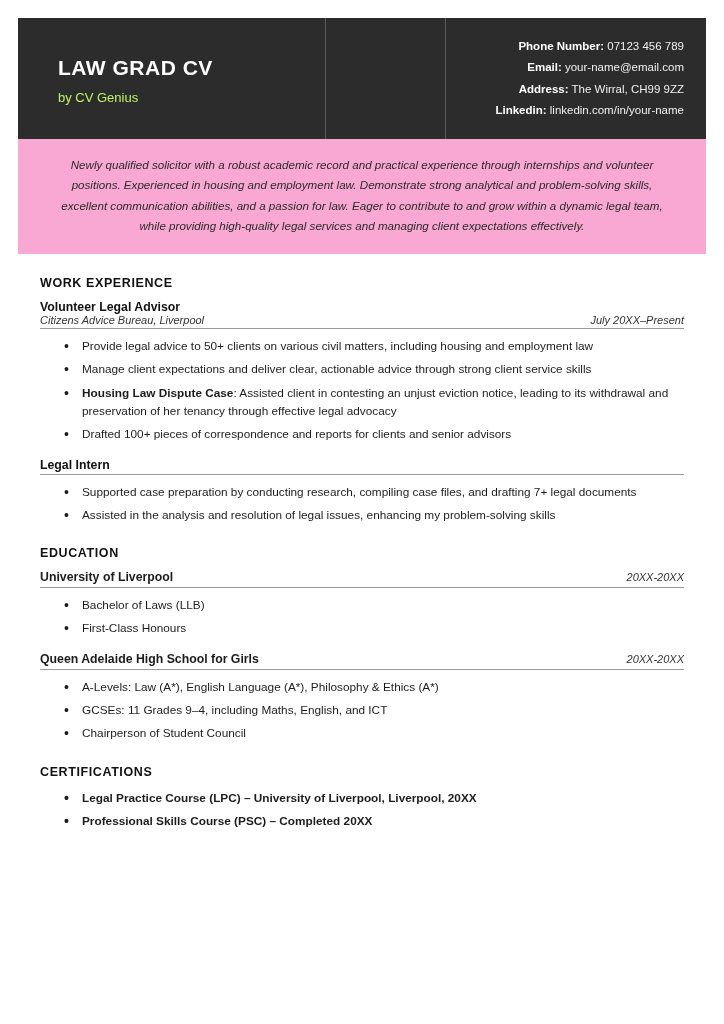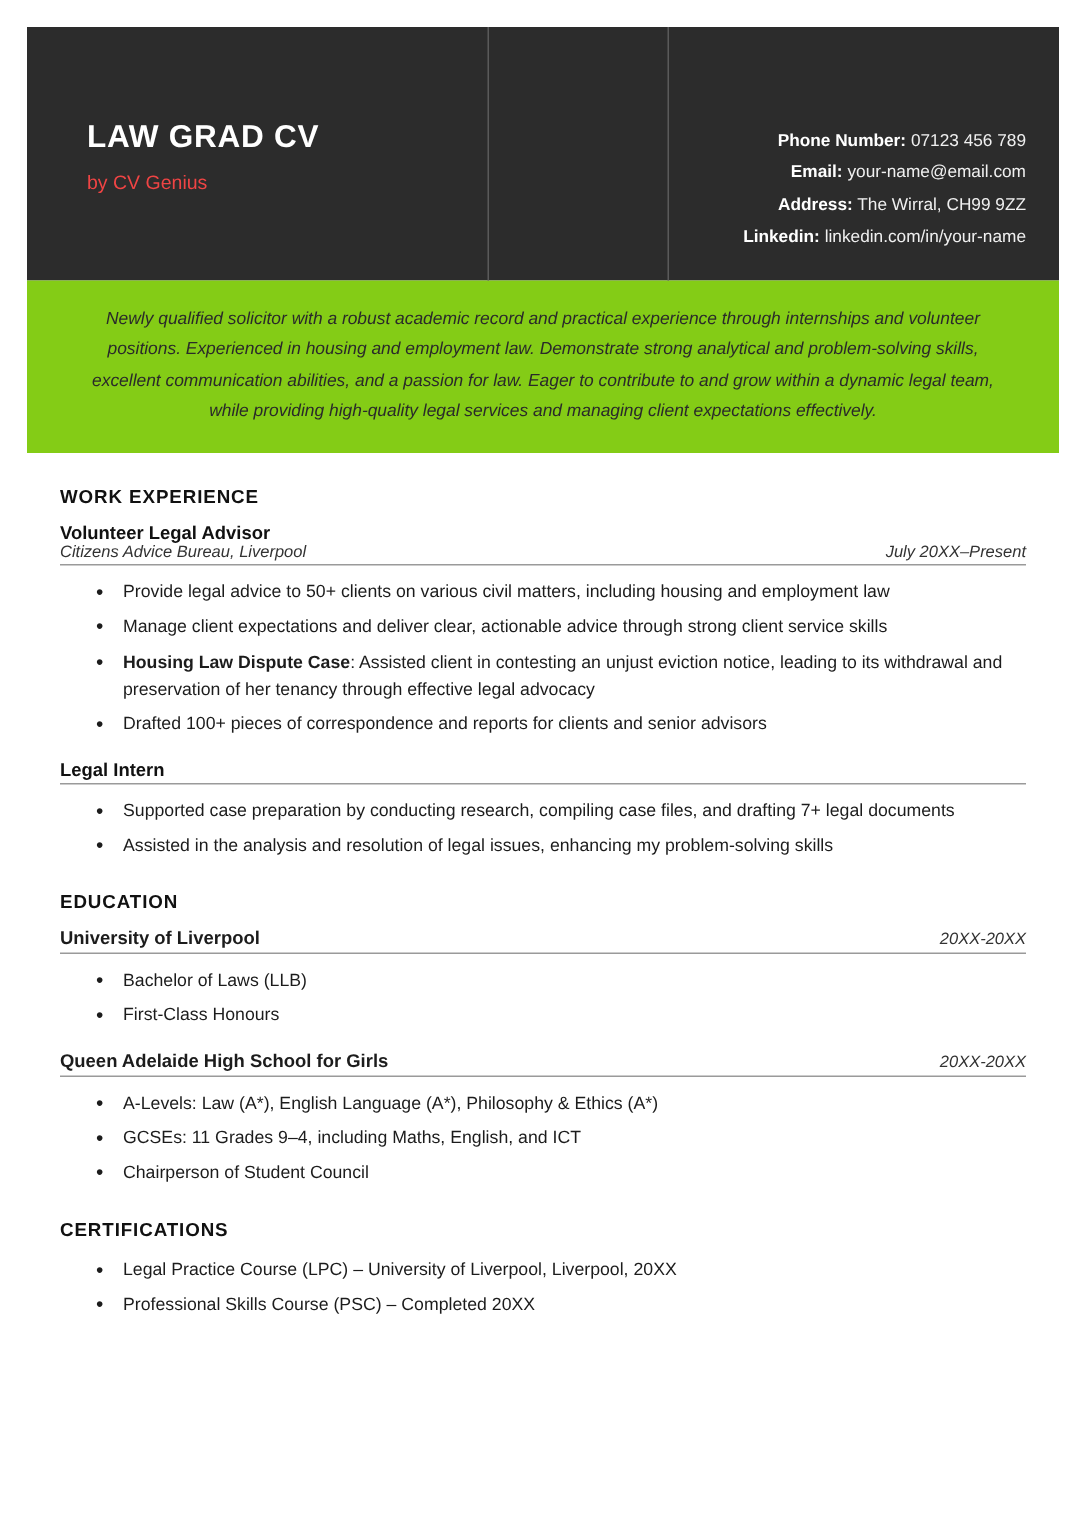--- a/index.html
+++ b/index.html
@@ -43,52 +43,51 @@
     font-size: 21px;
     font-weight: bold;
     letter-spacing: 0.5px;
     line-height: 1.1;
     margin: 0 0 10px 0;
     color: #ffffff;
   }
   .cv-byline {
     font-size: 13px;
     font-weight: normal;
-    color: #ef4444;
+    color: #bef264;
     margin: 0;
   }
   .header-mid {
     flex: 1 1 auto;
     border-right: 1px solid #5a5a5a;
   }
   .header-right {
     flex: 0 0 260px;
     padding: 18px 22px 18px 10px;
     box-sizing: border-box;
     display: flex;
     flex-direction: column;
     justify-content: center;
     align-items: flex-end;
     text-align: right;
-    margin-top: 48px;
   }
   .contact-line {
     font-size: 11.5px;
     line-height: 1.85;
     color: #f0f0f0;
     white-space: nowrap;
   }
   .contact-label {
     font-weight: bold;
     color: #ffffff;
   }
 
   
   .summary {
-    background: #84cc16;
+    background: #f9a8d4;
     padding: 16px 40px 18px 40px;
     box-sizing: border-box;
   }
   .summary p {
     margin: 0;
     font-size: 11.6px;
     font-style: italic;
     line-height: 1.75;
     text-align: center;
     color: #2a2a2a;
@@ -181,21 +180,21 @@
   }
   .edu-date {
     font-size: 11px;
     font-style: italic;
     color: #333333;
   }
   .cert-list {
     margin-top: 16px;
   }
   .cert-list li {
-    font-weight: normal;
+    font-weight: bold;
     font-size: 11.8px;
   }
   .spacer-md { height: 18px; }
 </style>
 </head>
 <body>
 
 <div class="page">
 
   <div class="header">

